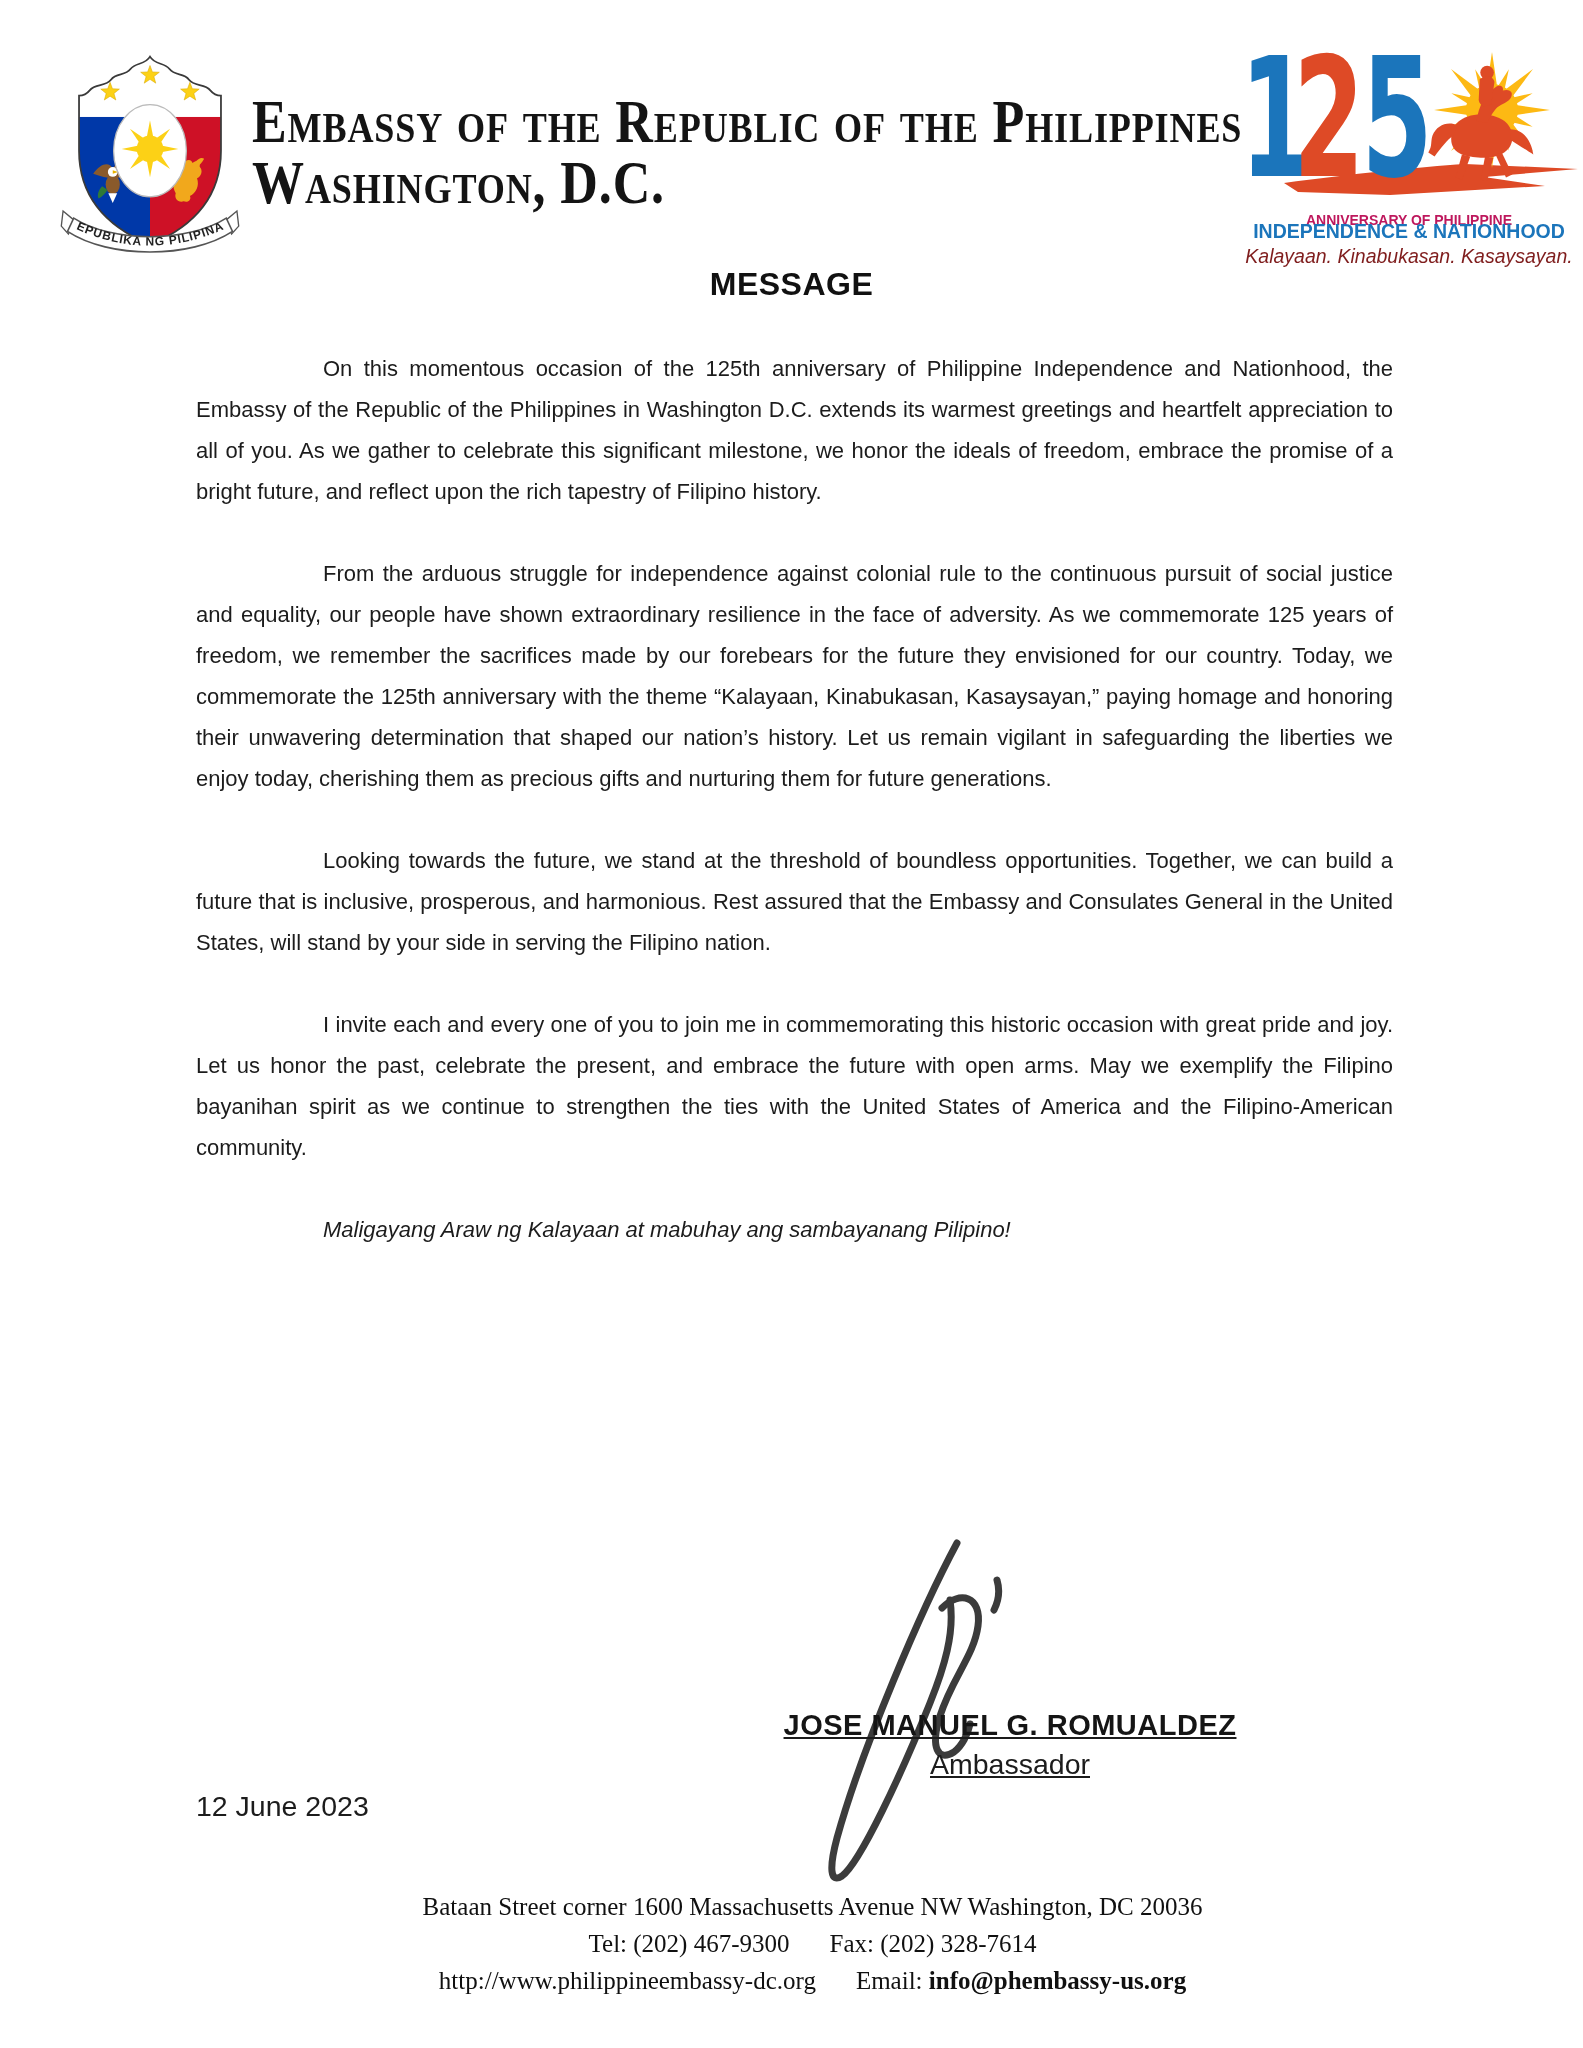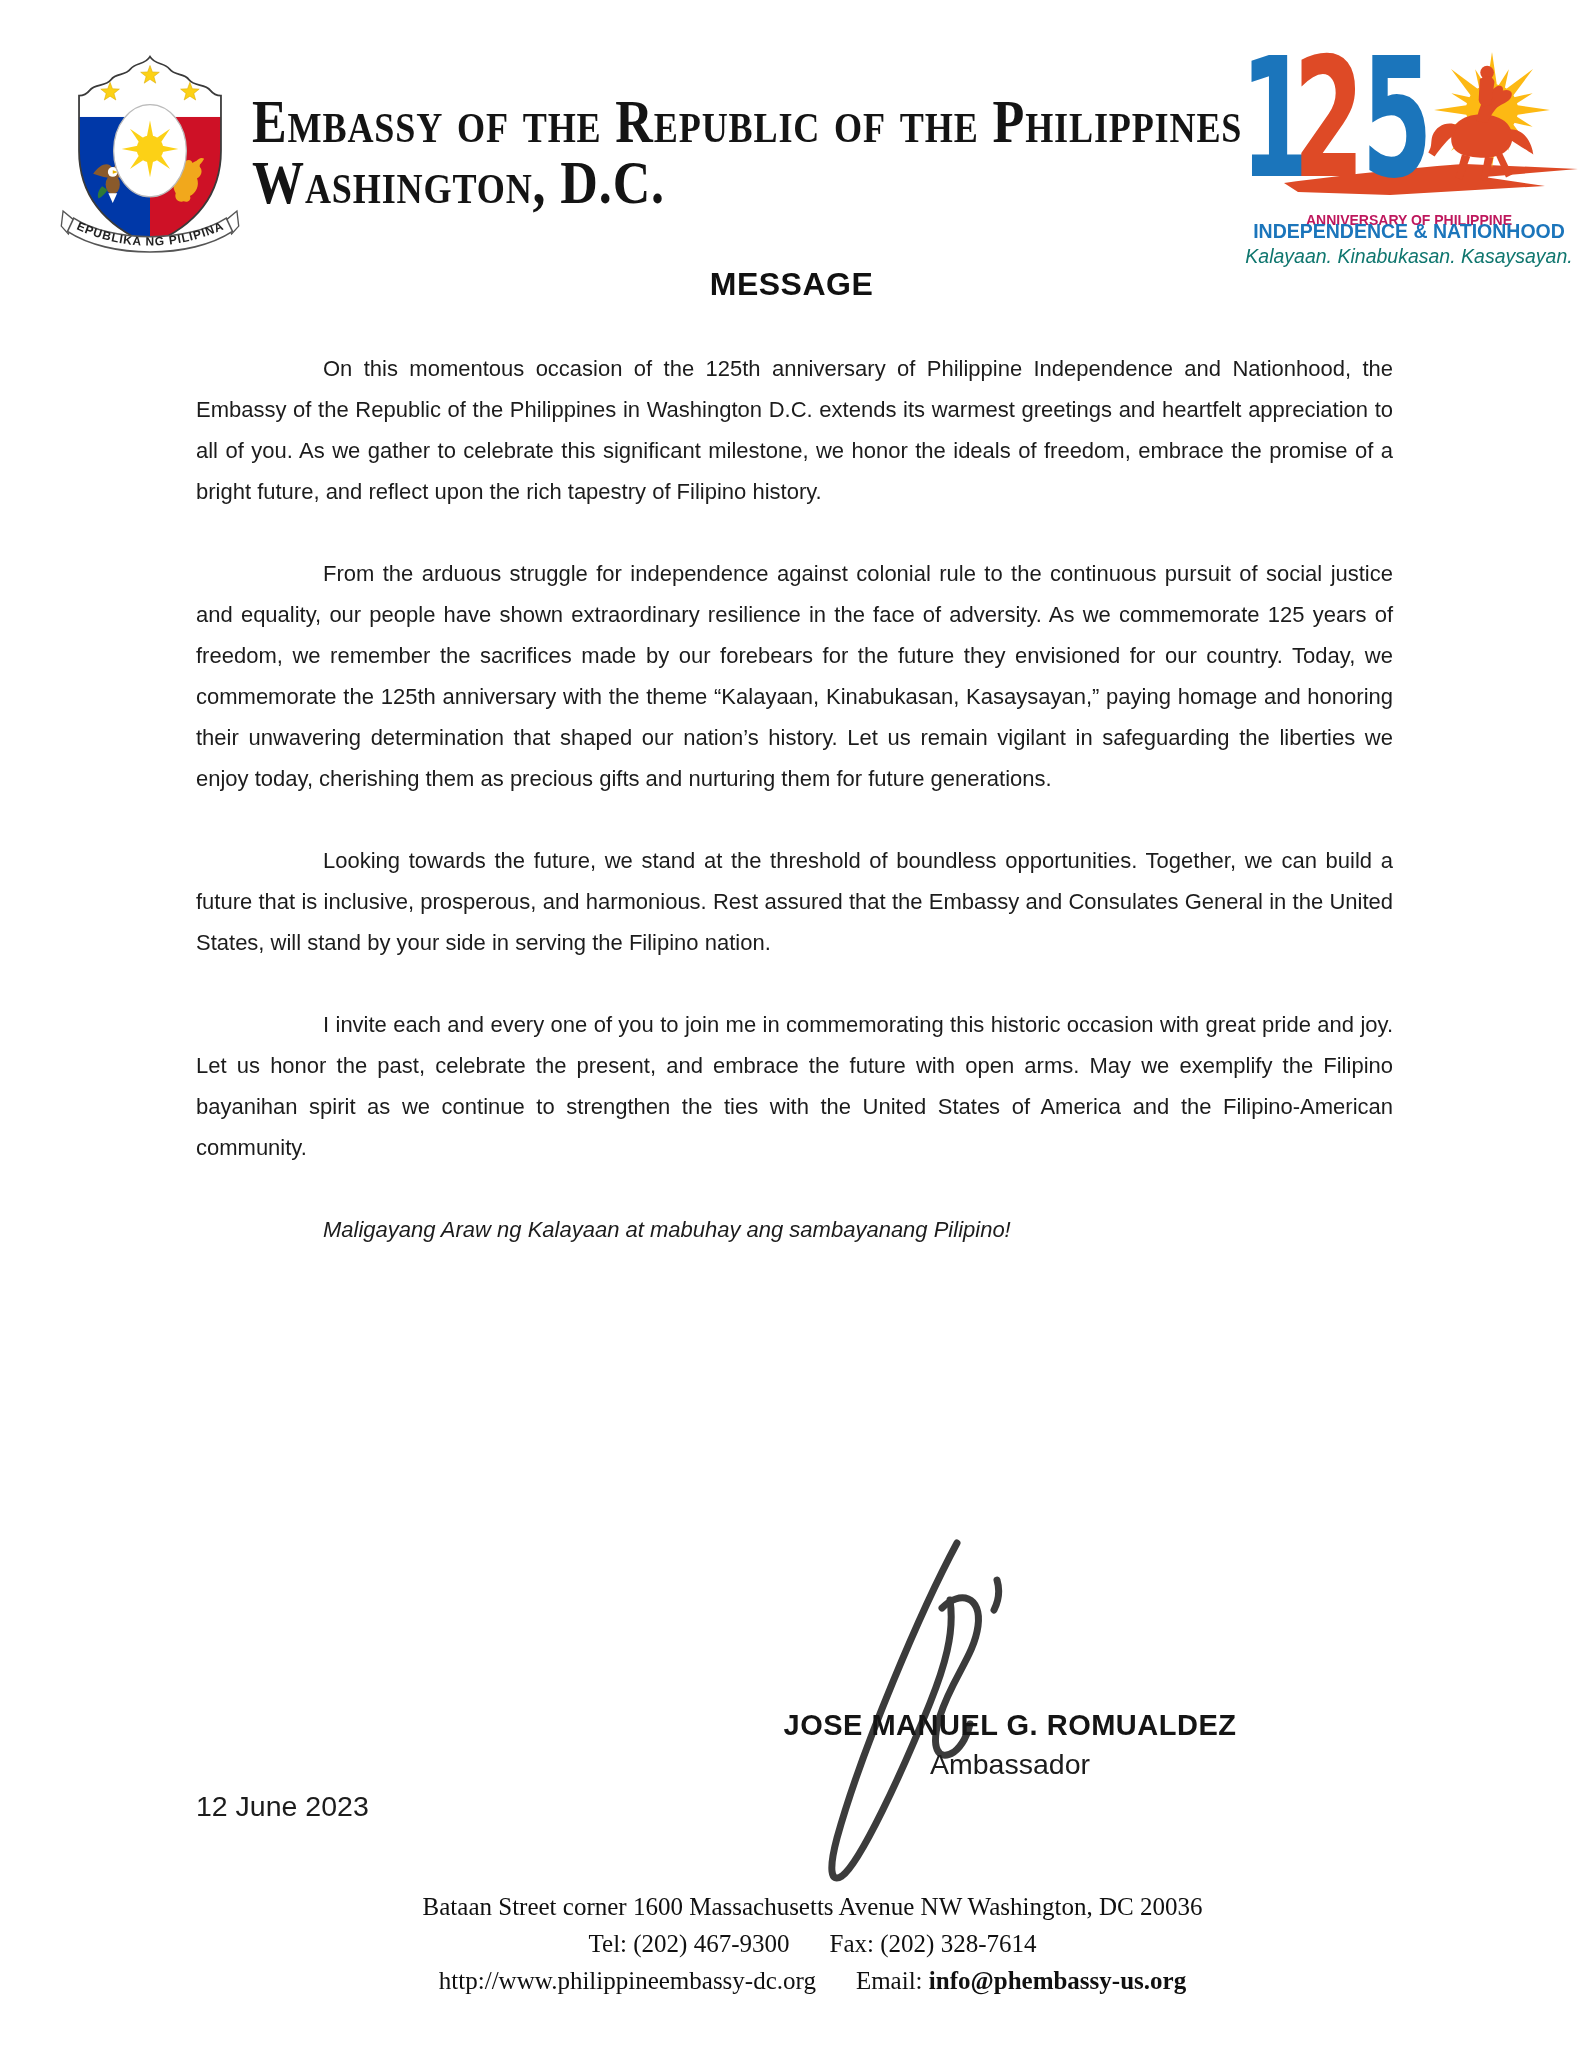--- a/index.html
+++ b/index.html
@@ -15,36 +15,36 @@
     font-family:"Liberation Serif",serif;font-variant:small-caps;
     font-weight:600;line-height:1;white-space:nowrap;
     transform:scaleX(.84);transform-origin:left center;letter-spacing:1px;
   }
   .emb-title.l1{top:90px;font-size:62px;}
   .emb-title.l2{top:151px;font-size:62px;}
   .logo125{position:absolute;left:1240px;top:52px;width:338px;height:152px;}
   .logo-caption{position:absolute;left:1243px;width:332px;text-align:center;line-height:1;}
   .logo-caption.c1{top:213px;font-size:14px;font-weight:bold;color:#be185d;}
   .logo-caption.c2{top:222px;font-size:19.5px;font-weight:bold;color:#1B75BB;}
-  .logo-caption.c3{top:247px;font-size:19.5px;font-style:italic;color:#0f766e;}
+  .logo-caption.c3{top:247px;font-size:19.5px;font-style:italic;color:#7f1d1d;}
   
   .heading{
     position:absolute;left:0;right:0;top:266px;text-align:center;
     font-size:32px;font-weight:bold;letter-spacing:.5px;color:#111;
   }
   .body-text{position:absolute;left:196px;right:190px;top:348px;}
   .body-text p{
     margin:0 0 41px 0;font-size:22px;line-height:41px;
     text-align:justify;text-align-last:left;text-indent:127px;color:#1c1c1c;
   }
   .closing{
     margin:0;font-size:28.5px;line-height:41px;font-style:italic;
     text-indent:127px;color:#1c1c1c;
   }
-  .sig-block{position:absolute;left:640px;width:740px;top:1708px;text-align:center;}
+  .sig-block{position:absolute;left:640px;width:740px;top:1708px;text-align:center;text-decoration:underline;}
   .sig-name{font-size:29px;font-weight:bold;letter-spacing:.5px;color:#151515;line-height:1.2;}
   .sig-title{font-size:28.5px;color:#1c1c1c;line-height:1.5;}
   .signature-svg{position:absolute;left:792px;top:1538px;width:280px;height:365px;}
   .date-line{position:absolute;left:196px;top:1790px;font-size:28.5px;color:#1c1c1c;}
   
   .footer{
     position:absolute;left:0;right:0;top:1888px;text-align:center;
     font-family:"Liberation Serif",serif;font-size:25px;line-height:37px;color:#101010;margin-left:42px;
   }
   .footer .gap{display:inline-block;width:40px;}

